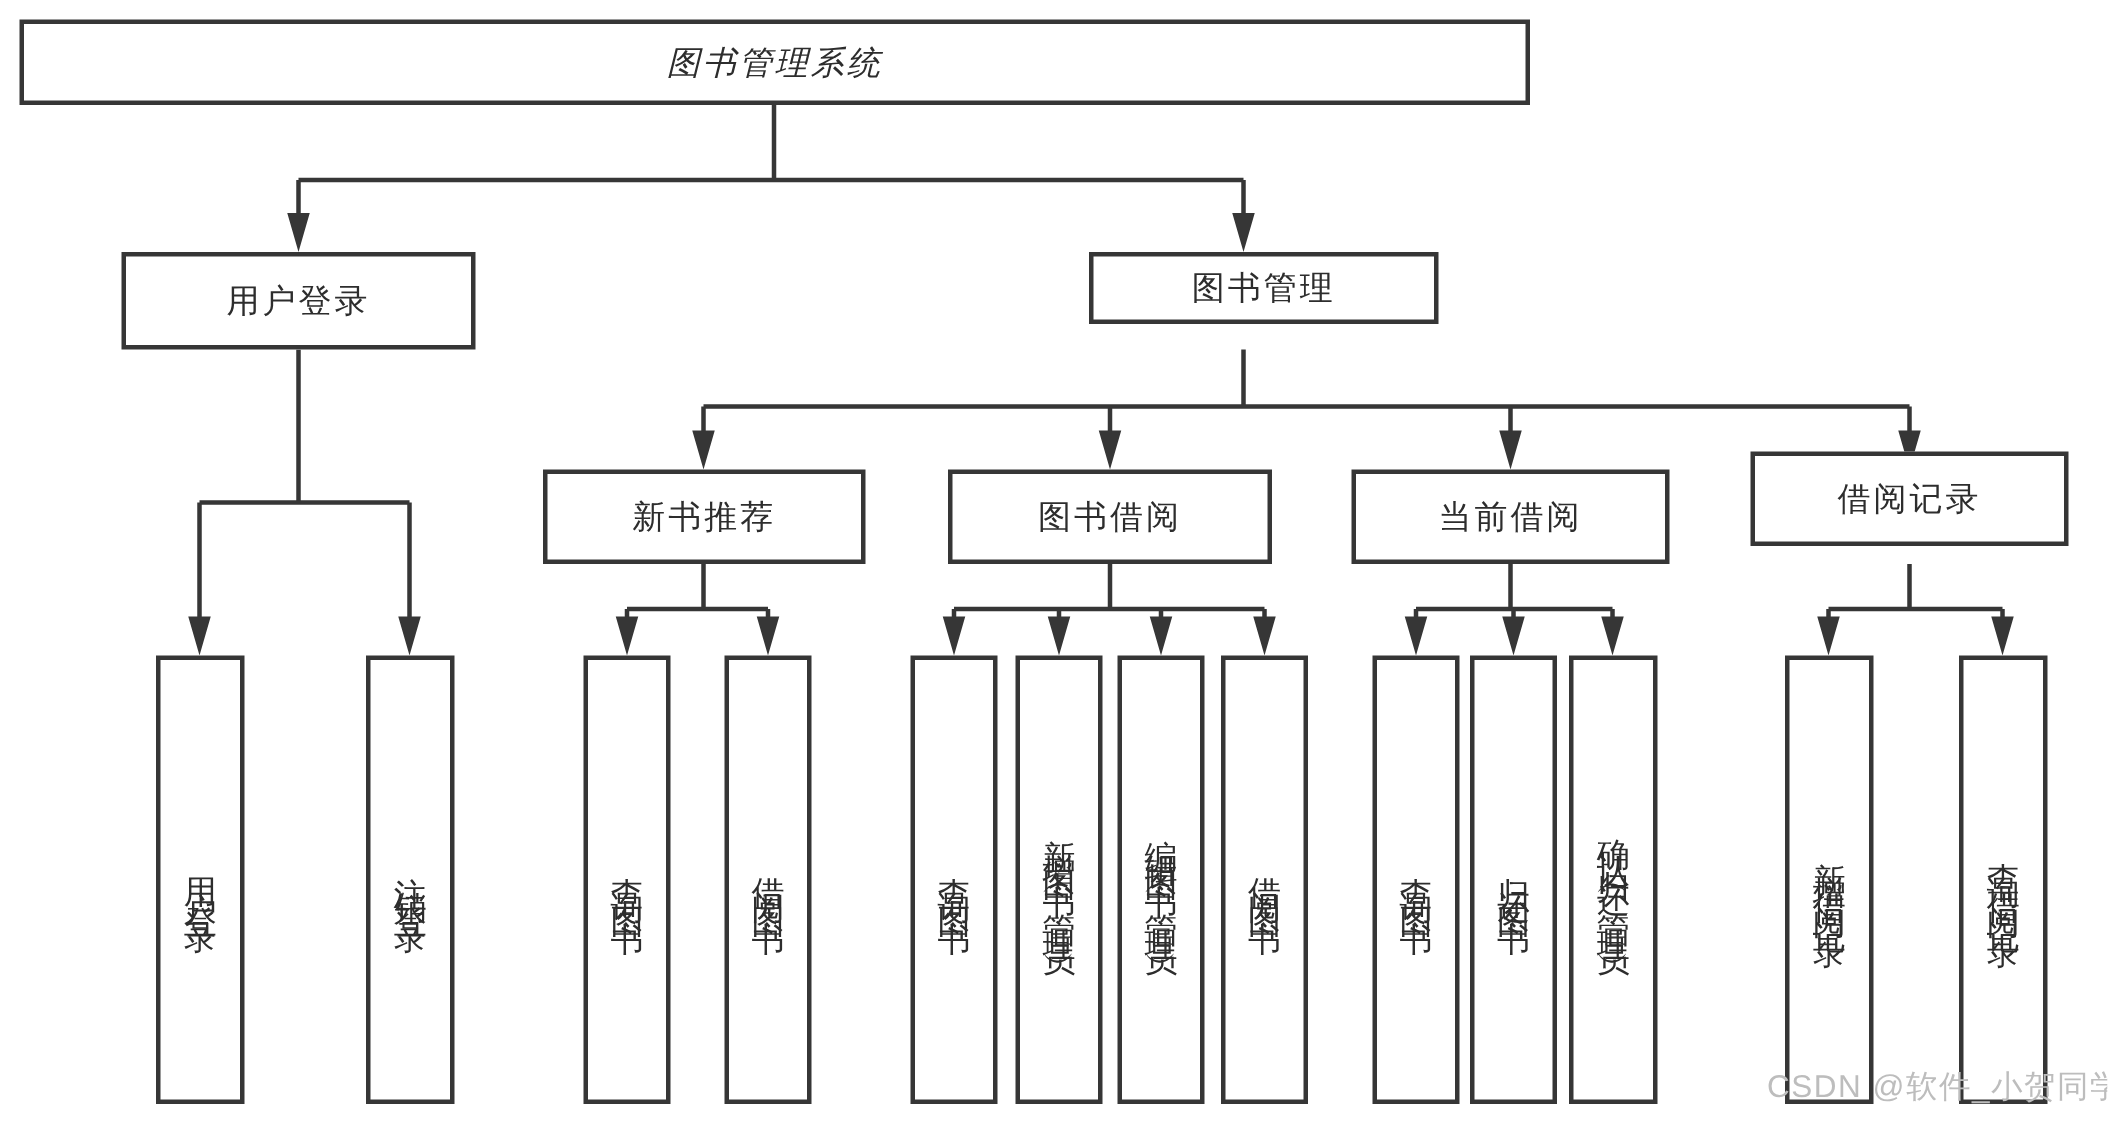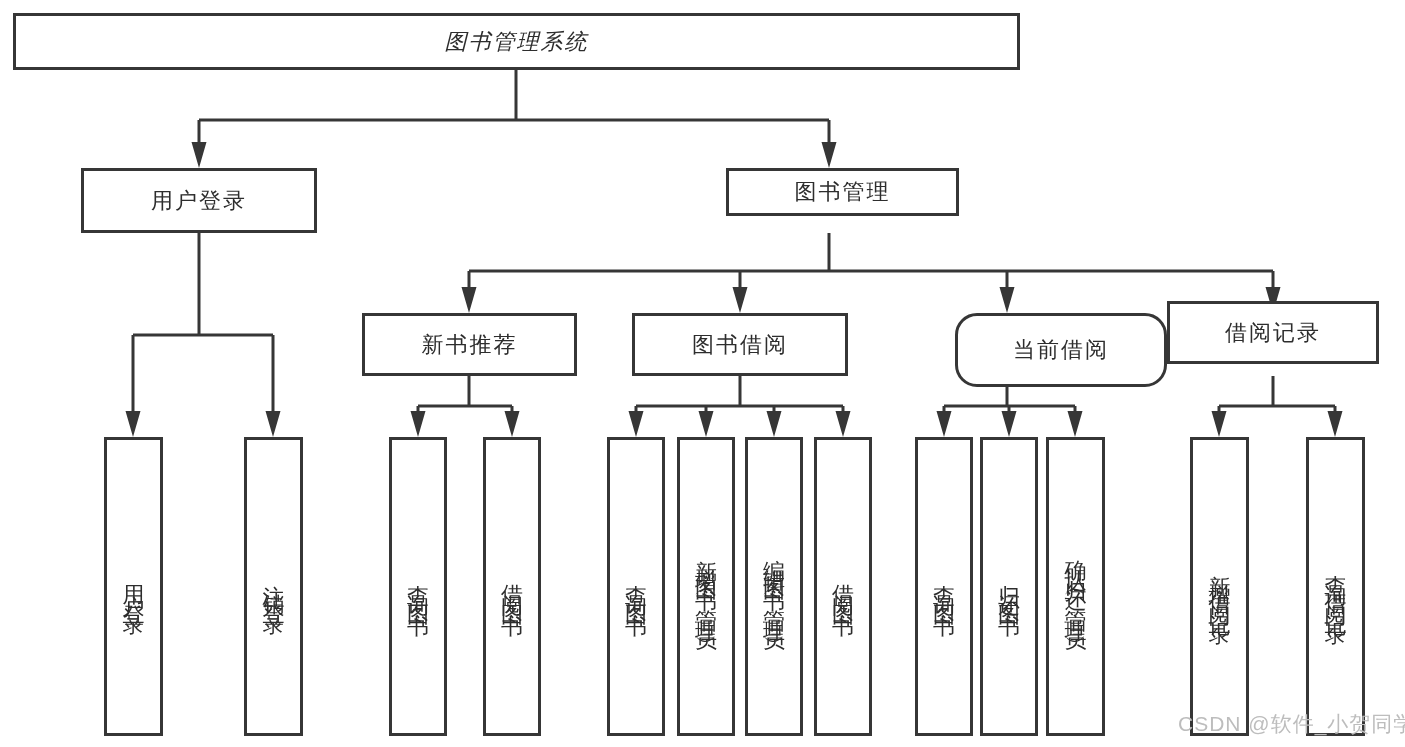--- a/index.html
+++ b/index.html
@@ -82,21 +82,21 @@
   <div class="node" style="left:712px;top:168px;width:233px;height:48px;margin-left:14px;">
     <span>图书管理</span>
   </div>
 
   <div class="node" style="left:632px;top:313px;width:216px;height:63px;">
     <span>图书借阅</span>
   </div>
   <div class="node" style="left:362px;top:313px;width:215px;height:63px;">
     <span>新书推荐</span>
   </div>
-  <div class="node" style="left:955px;top:313px;width:212px;height:74px;border-radius:22px;">
+  <div class="node" style="left:901px;top:313px;width:212px;height:63px;">
     <span>当前借阅</span>
   </div>
   <div class="node" style="left:1167px;top:301px;width:212px;height:63px;">
     <span>借阅记录</span>
   </div>
 
   <div class="node leaf" style="left:104px;top:437px;width:59px;height:299px;">
     <span class="vtext">用户登录</span>
   </div>
   <div class="node leaf" style="left:244px;top:437px;width:59px;height:299px;">

